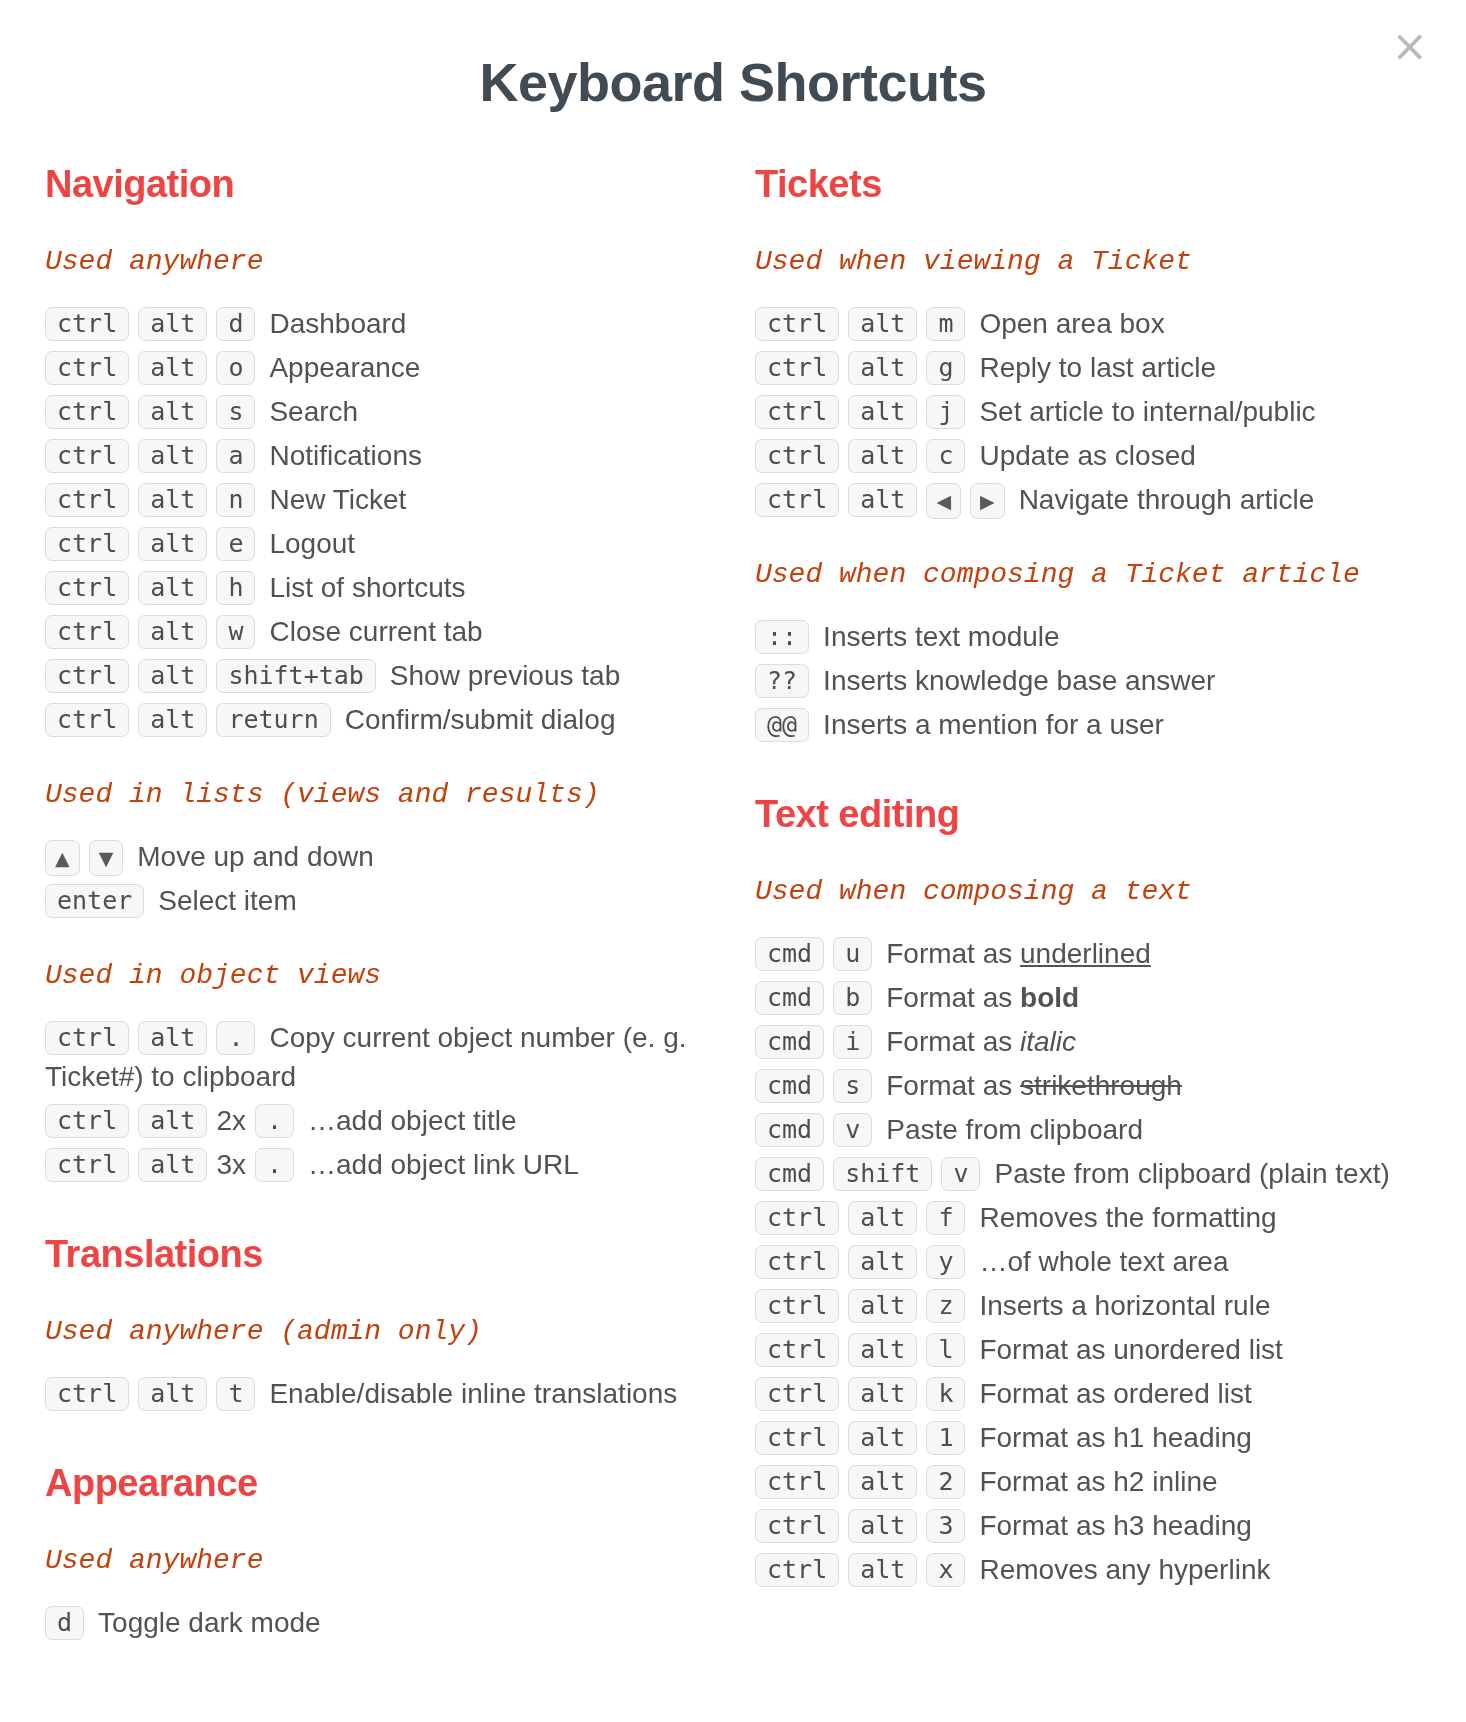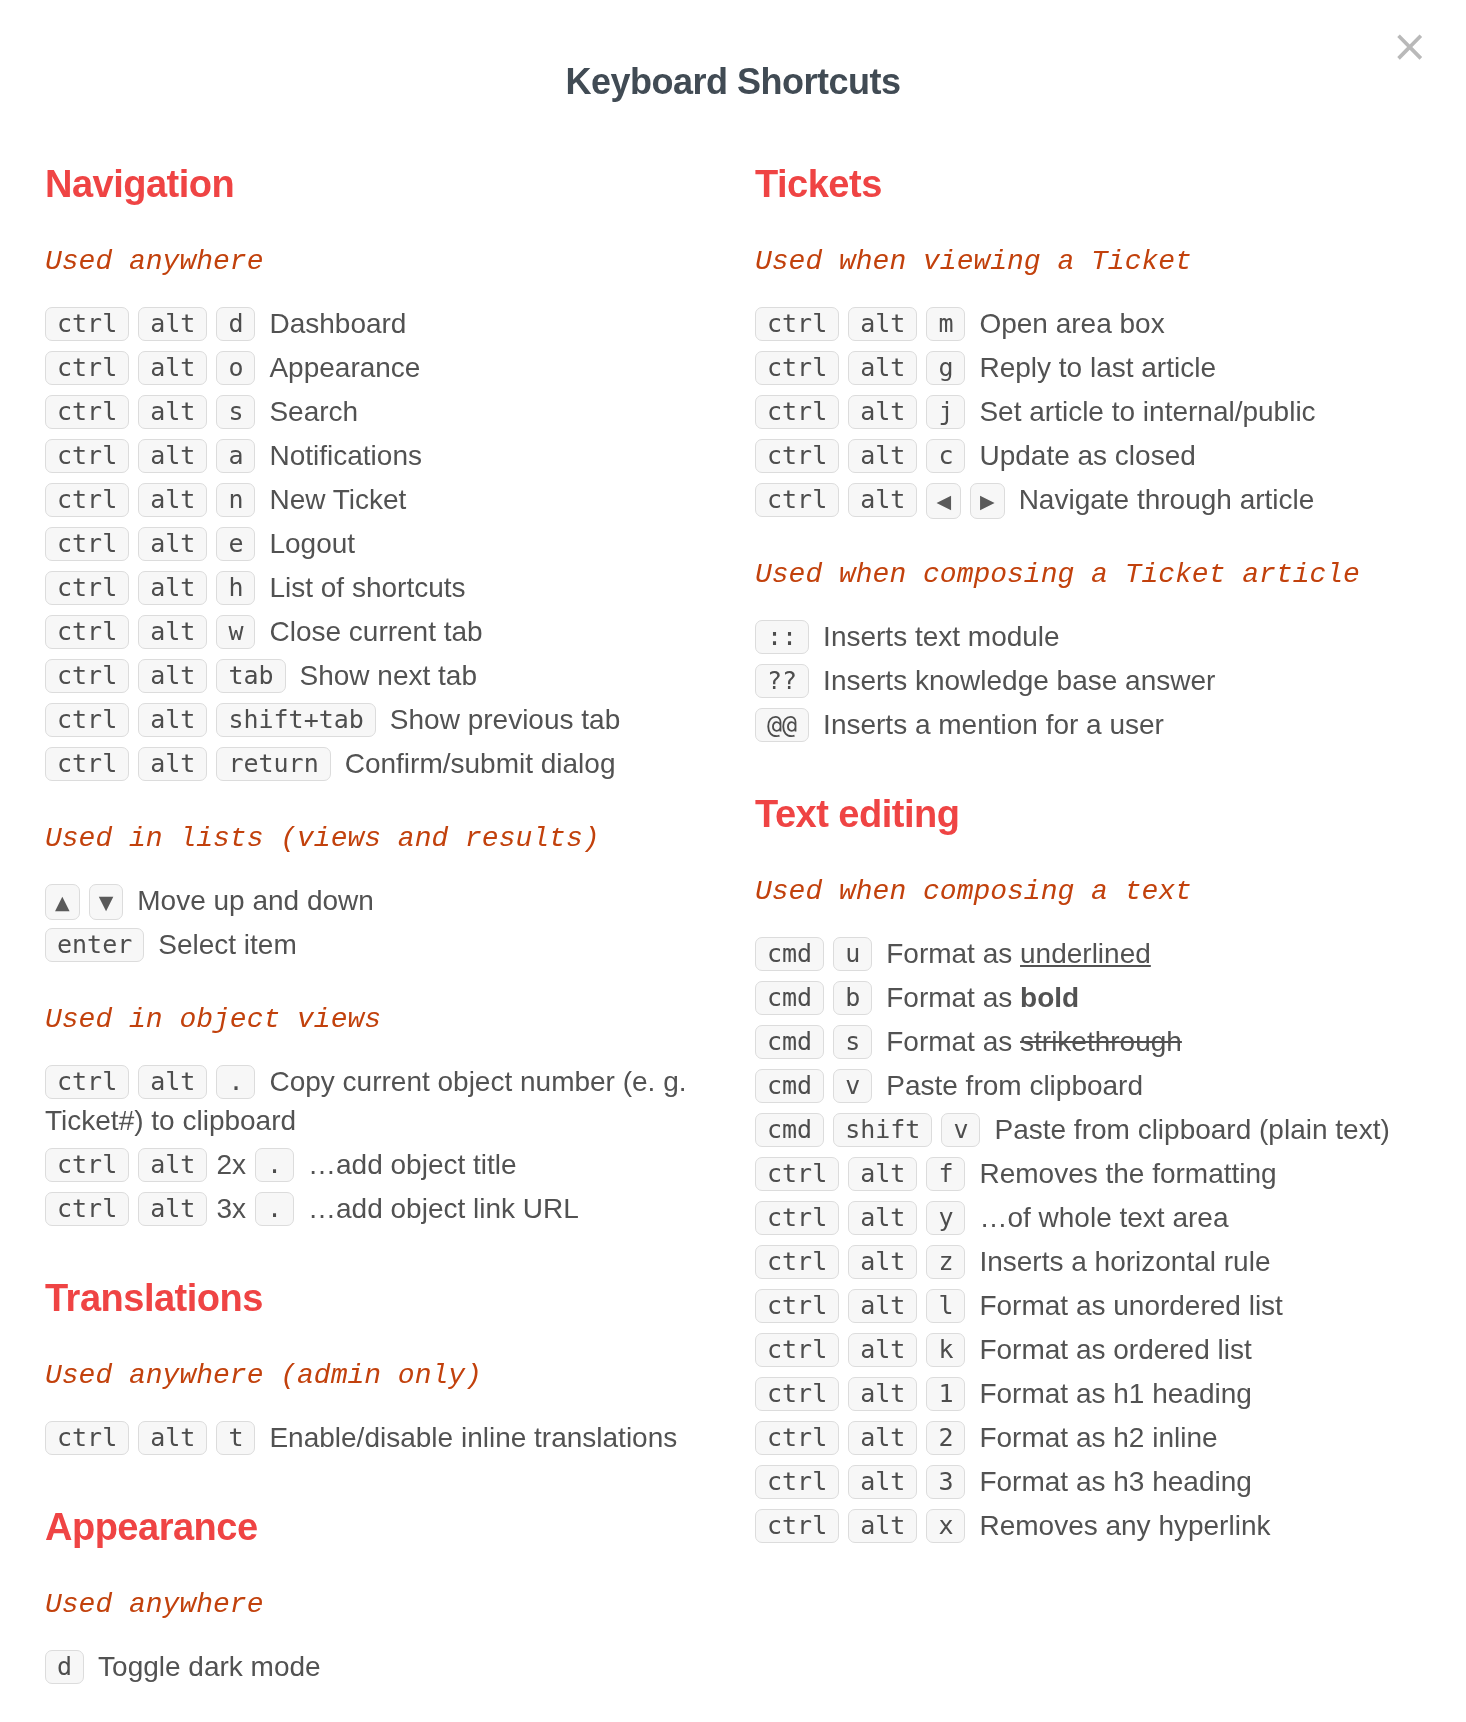--- a/index.html
+++ b/index.html
@@ -24,21 +24,21 @@
     right: 38px;
     font-size: 44px;
     line-height: 44px;
     color: #b9b9b9;
     cursor: pointer;
     font-weight: 400;
     font-family: "DejaVu Sans", sans-serif;
   }
   h1.title {
     text-align: center;
-    font-size: 36px;
+    font-size: 54px;
     line-height: 48px;
     font-weight: 600;
     color: #414b54;
     letter-spacing: -0.5px;
   }
   .columns {
     display: grid;
     grid-template-columns: 1fr 1fr;
     column-gap: 44px;
     margin-top: 56px;
@@ -115,21 +115,20 @@
         <h3 class="group-subheading">Used anywhere</h3>
         <div class="rows">
           <div class="row"><span class="key">ctrl</span><span class="key">alt</span><span class="key">d</span><span class="label"><span class="seg">Dashboard</span></span></div>
           <div class="row"><span class="key">ctrl</span><span class="key">alt</span><span class="key">o</span><span class="label"><span class="seg">Appearance</span></span></div>
           <div class="row"><span class="key">ctrl</span><span class="key">alt</span><span class="key">s</span><span class="label"><span class="seg">Search</span></span></div>
           <div class="row"><span class="key">ctrl</span><span class="key">alt</span><span class="key">a</span><span class="label"><span class="seg">Notifications</span></span></div>
           <div class="row"><span class="key">ctrl</span><span class="key">alt</span><span class="key">n</span><span class="label"><span class="seg">New Ticket</span></span></div>
           <div class="row"><span class="key">ctrl</span><span class="key">alt</span><span class="key">e</span><span class="label"><span class="seg">Logout</span></span></div>
           <div class="row"><span class="key">ctrl</span><span class="key">alt</span><span class="key">h</span><span class="label"><span class="seg">List of shortcuts</span></span></div>
           <div class="row"><span class="key">ctrl</span><span class="key">alt</span><span class="key">w</span><span class="label"><span class="seg">Close current tab</span></span></div>
-          <div class="row"><span class="key">ctrl</span><span class="key">alt</span><span class="key">tab</span><span class="label"><span class="seg">Show next tab</span></span></div>
           <div class="row"><span class="key">ctrl</span><span class="key">alt</span><span class="key">shift+tab</span><span class="label"><span class="seg">Show previous tab</span></span></div>
           <div class="row"><span class="key">ctrl</span><span class="key">alt</span><span class="key">return</span><span class="label"><span class="seg">Confirm/submit dialog</span></span></div>
         </div>
         <h3 class="group-subheading">Used in lists (views and results)</h3>
         <div class="rows">
           <div class="row"><span class="key arrow">▲</span><span class="key arrow">▼</span><span class="label"><span class="seg">Move up and down</span></span></div>
           <div class="row"><span class="key">enter</span><span class="label"><span class="seg">Select item</span></span></div>
         </div>
         <h3 class="group-subheading">Used in object views</h3>
         <div class="rows">
@@ -162,20 +161,21 @@
         <div class="rows">
           <div class="row"><span class="key">::</span><span class="label"><span class="seg">Inserts text module</span></span></div>
           <div class="row"><span class="key">??</span><span class="label"><span class="seg">Inserts knowledge base answer</span></span></div>
           <div class="row"><span class="key">@@</span><span class="label"><span class="seg">Inserts a mention for a user</span></span></div>
         </div>
         <h2 class="section-heading">Text editing</h2>
         <h3 class="group-subheading">Used when composing a text</h3>
         <div class="rows">
           <div class="row"><span class="key">cmd</span><span class="key">u</span><span class="label"><span class="seg">Format as </span><span class="seg-underline">underlined</span></span></div>
           <div class="row"><span class="key">cmd</span><span class="key">b</span><span class="label"><span class="seg">Format as </span><span class="seg-bold">bold</span></span></div>
+          <div class="row"><span class="key">cmd</span><span class="key">i</span><span class="label"><span class="seg">Format as </span><span class="seg-italic">italic</span></span></div>
           <div class="row"><span class="key">cmd</span><span class="key">s</span><span class="label"><span class="seg">Format as </span><span class="seg-strike">strikethrough</span></span></div>
           <div class="row"><span class="key">cmd</span><span class="key">v</span><span class="label"><span class="seg">Paste from clipboard</span></span></div>
           <div class="row"><span class="key">cmd</span><span class="key">shift</span><span class="key">v</span><span class="label"><span class="seg">Paste from clipboard (plain text)</span></span></div>
           <div class="row"><span class="key">ctrl</span><span class="key">alt</span><span class="key">f</span><span class="label"><span class="seg">Removes the formatting</span></span></div>
           <div class="row"><span class="key">ctrl</span><span class="key">alt</span><span class="key">y</span><span class="label"><span class="seg">…of whole text area</span></span></div>
           <div class="row"><span class="key">ctrl</span><span class="key">alt</span><span class="key">z</span><span class="label"><span class="seg">Inserts a horizontal rule</span></span></div>
           <div class="row"><span class="key">ctrl</span><span class="key">alt</span><span class="key">l</span><span class="label"><span class="seg">Format as unordered list</span></span></div>
           <div class="row"><span class="key">ctrl</span><span class="key">alt</span><span class="key">k</span><span class="label"><span class="seg">Format as ordered list</span></span></div>
           <div class="row"><span class="key">ctrl</span><span class="key">alt</span><span class="key">1</span><span class="label"><span class="seg">Format as h1 heading</span></span></div>
           <div class="row"><span class="key">ctrl</span><span class="key">alt</span><span class="key">2</span><span class="label"><span class="seg">Format as h2 inline</span></span></div>

